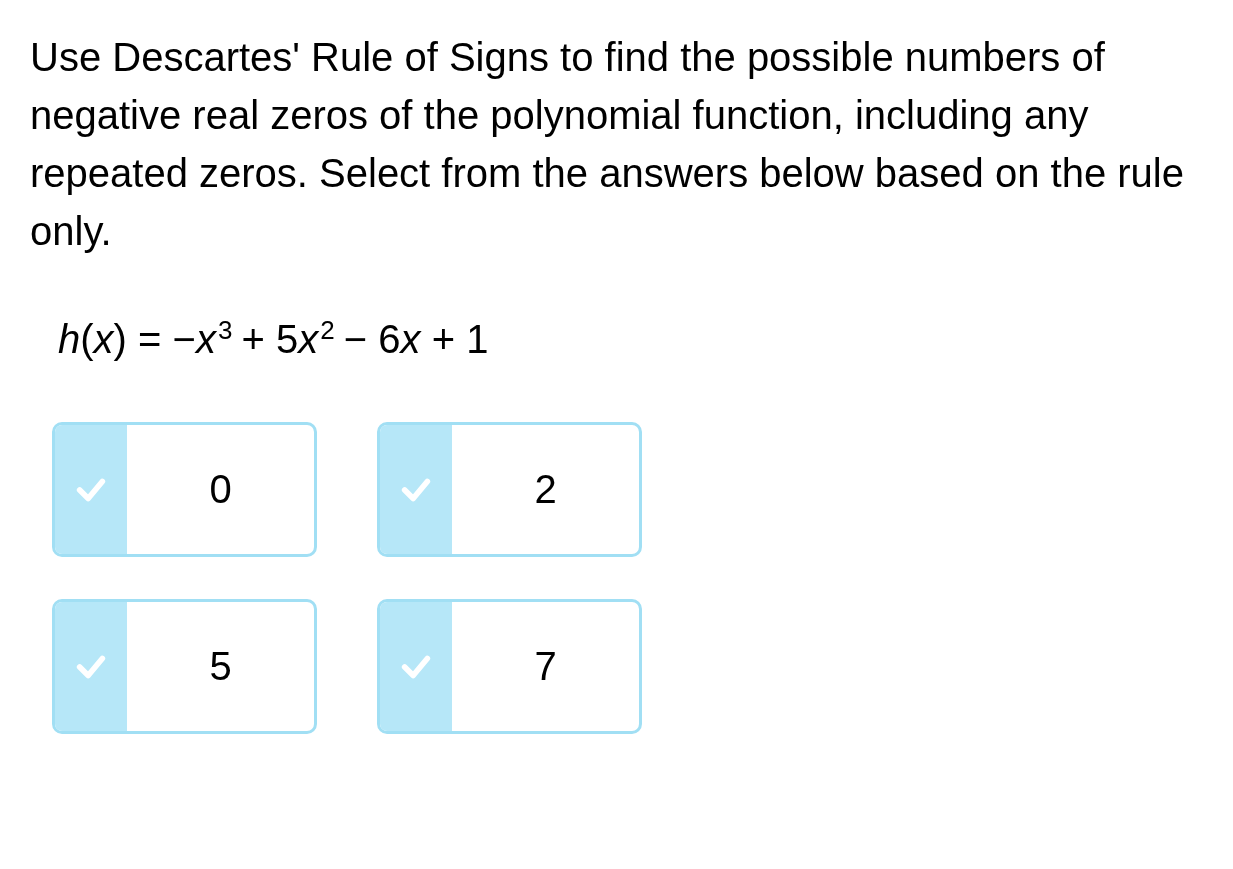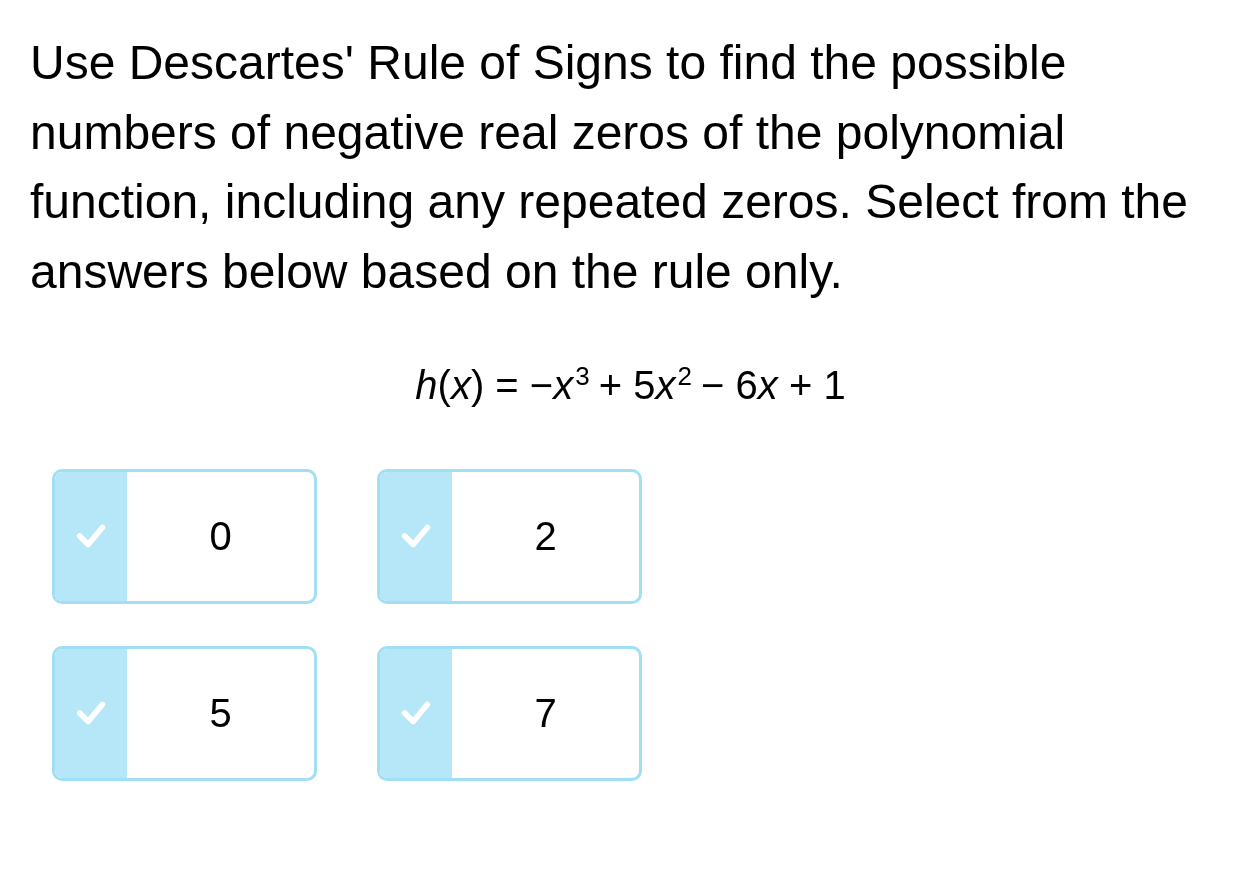--- a/index.html
+++ b/index.html
@@ -9,32 +9,31 @@
     }
     body {
       font-family: Verdana, Geneva, sans-serif;
       background: #ffffff;
       padding: 28px 30px;
       width: 1233px;
       height: 869px;
       color: #000000;
     }
     .question-text {
-      font-size: 48px;
+      font-size: 40px;
       line-height: 1.45;
       margin-bottom: 55px;
       font-weight: 400;
     }
     .equation {
       font-size: 40px;
       font-family: Verdana, Geneva, sans-serif;
       margin-left: 28px;
       margin-bottom: 60px;
       font-style: italic;
-      text-align: center;
     }
     .equation .fn {
       font-style: italic;
     }
     .equation .op {
       font-style: normal;
     }
     .equation sup {
       font-size: 26px;
       vertical-align: super;

